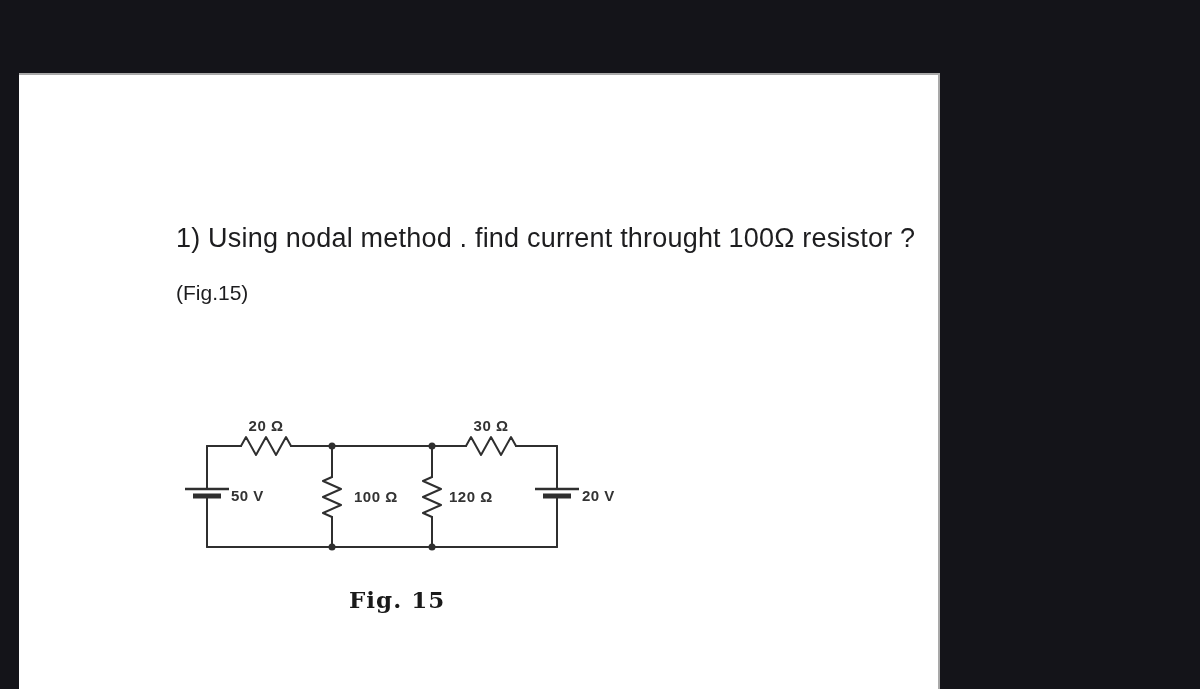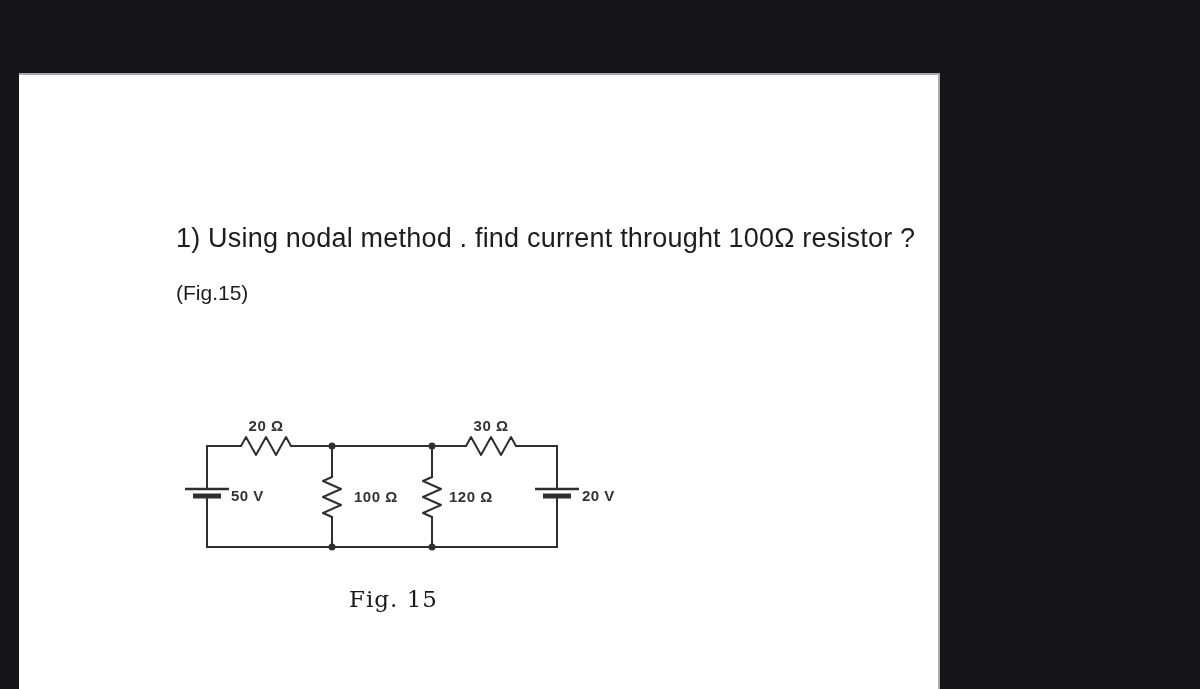--- a/index.html
+++ b/index.html
@@ -64,21 +64,21 @@
     font-family: "Liberation Sans", sans-serif;
     font-size: 15px;
     font-weight: 700;
     letter-spacing: 0.5px;
   }
 
   .fig-caption {
     position: absolute;
     left: 330px; top: 511px; 
     font-family: "DejaVu Serif", "Liberation Serif", serif;
-    font-weight: 400;
+    font-weight: 700;
     font-size: 23px;
     color: #1a1a1a;
     letter-spacing: 1px;
   }
 </style>
 </head>
 <body>
 
 <div class="screen">
   <div class="page">

